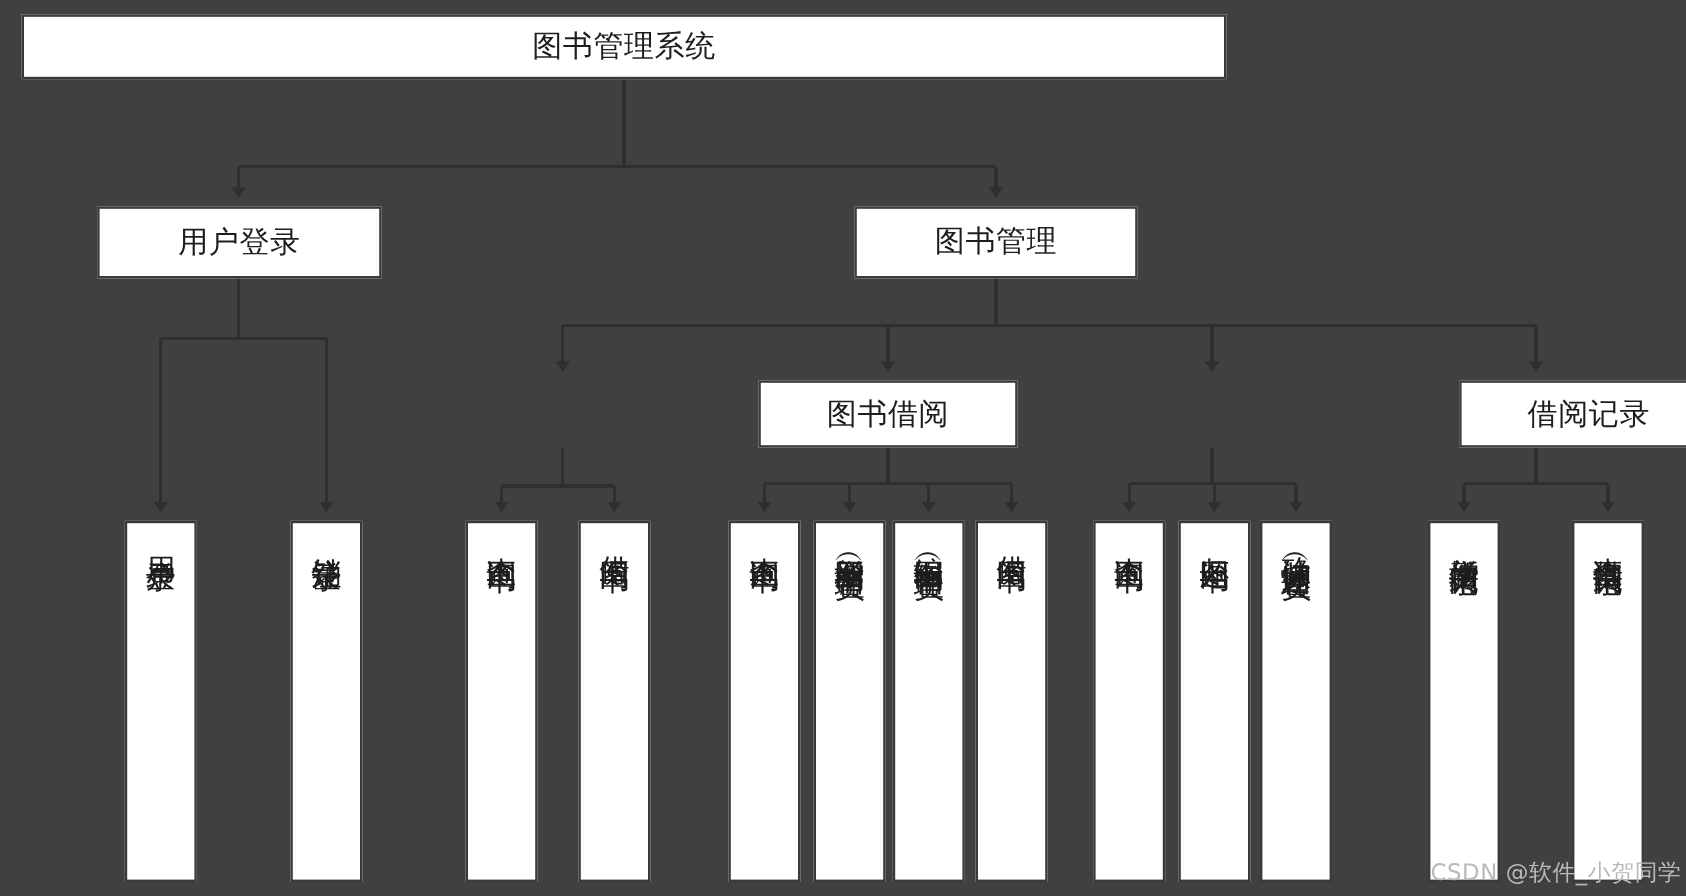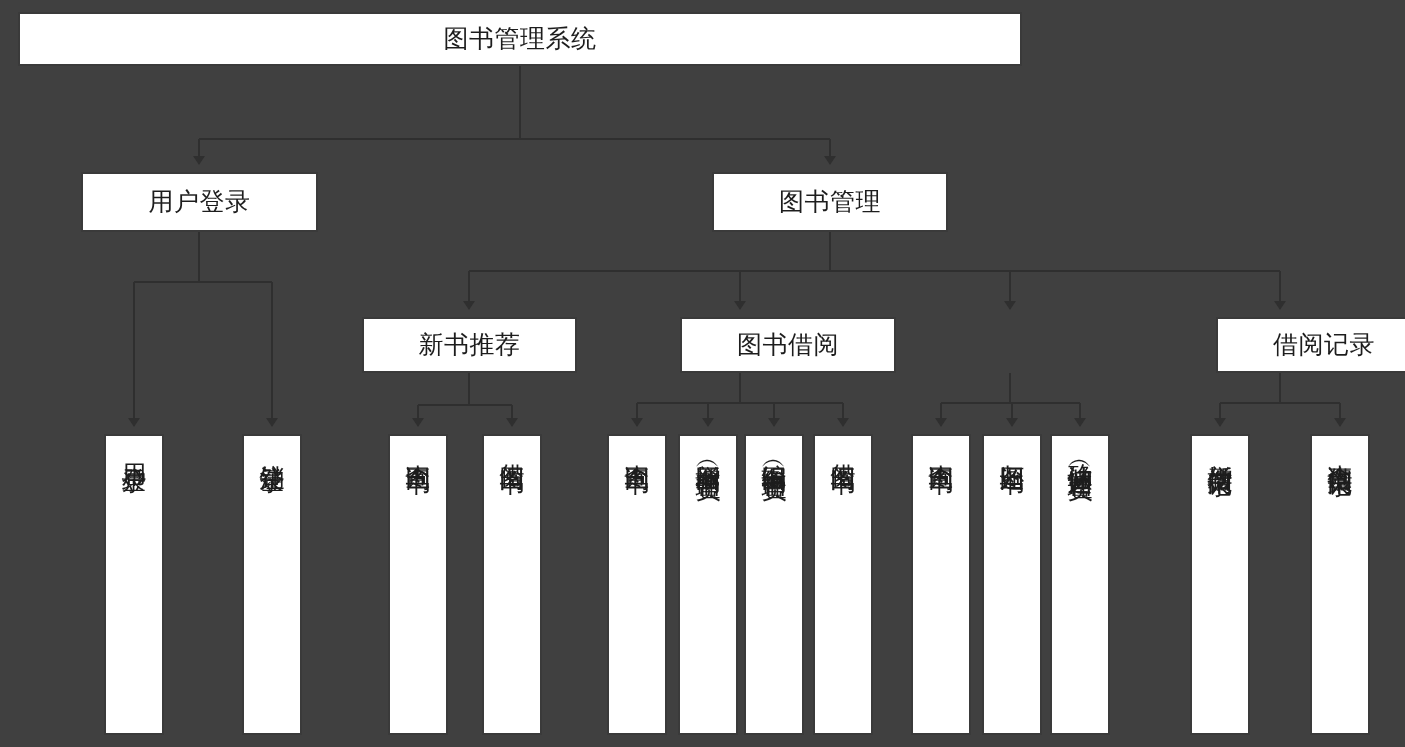--- a/index.html
+++ b/index.html
@@ -125,24 +125,21 @@
     <span class="node-label">图书管理系统</span>
   </div>
 
   <div class="node horizontal" style="left: 81px; top: 172px; width: 237px; height: 60px; border-color: rgb(58, 58, 58); background: rgb(255, 255, 255); color: rgb(29, 29, 29);">
     <span class="node-label">用户登录</span>
   </div>
   <div class="node horizontal" style="left: 712px; top: 172px; width: 236px; height: 60px; border-color: rgb(58, 58, 58); background: rgb(255, 255, 255); color: rgb(29, 29, 29); font-family: Liberation Serif, serif;">
     <span class="node-label">图书管理</span>
   </div>
 
-  <div class="node horizontal" style="left: 362px; top: 317px; width: 215px; height: 56px; border-color: rgb(58, 58, 58); background: rgb(255, 255, 255); color: rgb(29, 29, 29);">
-    <span class="node-label">新书推荐</span>
-  </div>
-  <div class="node horizontal" style="left: 632px; top: 317px; width: 216px; height: 56px; border-color: rgb(58, 58, 58); background: rgb(255, 255, 255); color: rgb(29, 29, 29); margin-left: 48px;">
+  <div class="node horizontal" style="left: 632px; top: 317px; width: 216px; height: 56px; border-color: rgb(58, 58, 58); background: rgb(255, 255, 255); color: rgb(29, 29, 29);">
     <span class="node-label">图书借阅</span>
   </div>
   <div class="node horizontal" style="left: 1216px; top: 317px; width: 216px; height: 56px; border-color: rgb(58, 58, 58); background: rgb(255, 255, 255); color: rgb(29, 29, 29);">
     <span class="node-label">借阅记录</span>
   </div>
 
   <div class="node vertical" style="left: 104px; top: 434px; width: 60px; height: 301px; border-color: rgb(58, 58, 58); background: rgb(255, 255, 255); color: rgb(29, 29, 29);">
     <span class="node-label">用户登录</span>
   </div>
   <div class="node vertical" style="left: 242px; top: 434px; width: 60px; height: 301px; border-color: rgb(58, 58, 58); background: rgb(255, 255, 255); color: rgb(29, 29, 29);">
@@ -175,14 +172,15 @@
   <div class="node vertical" style="left: 1050px; top: 434px; width: 60px; height: 301px; border-color: rgb(58, 58, 58); background: rgb(255, 255, 255); color: rgb(29, 29, 29);">
     <span class="node-label">确认归还（管理员）</span>
   </div>
   <div class="node vertical" style="left: 1190px; top: 434px; width: 60px; height: 301px; border-color: rgb(58, 58, 58); background: rgb(255, 255, 255); color: rgb(29, 29, 29);">
     <span class="node-label">新增借阅记录</span>
   </div>
   <div class="node vertical" style="left: 1310px; top: 434px; width: 60px; height: 301px; border-color: rgb(58, 58, 58); background: rgb(255, 255, 255); color: rgb(29, 29, 29);">
     <span class="node-label">查询借阅记录</span>
   </div>
 
+  <div class="watermark" style="left: 1192px; top: 714px; color: rgb(185, 185, 185);">CSDN @软件_小贺同学</div>
 
 </div>
 
 </body></html>

